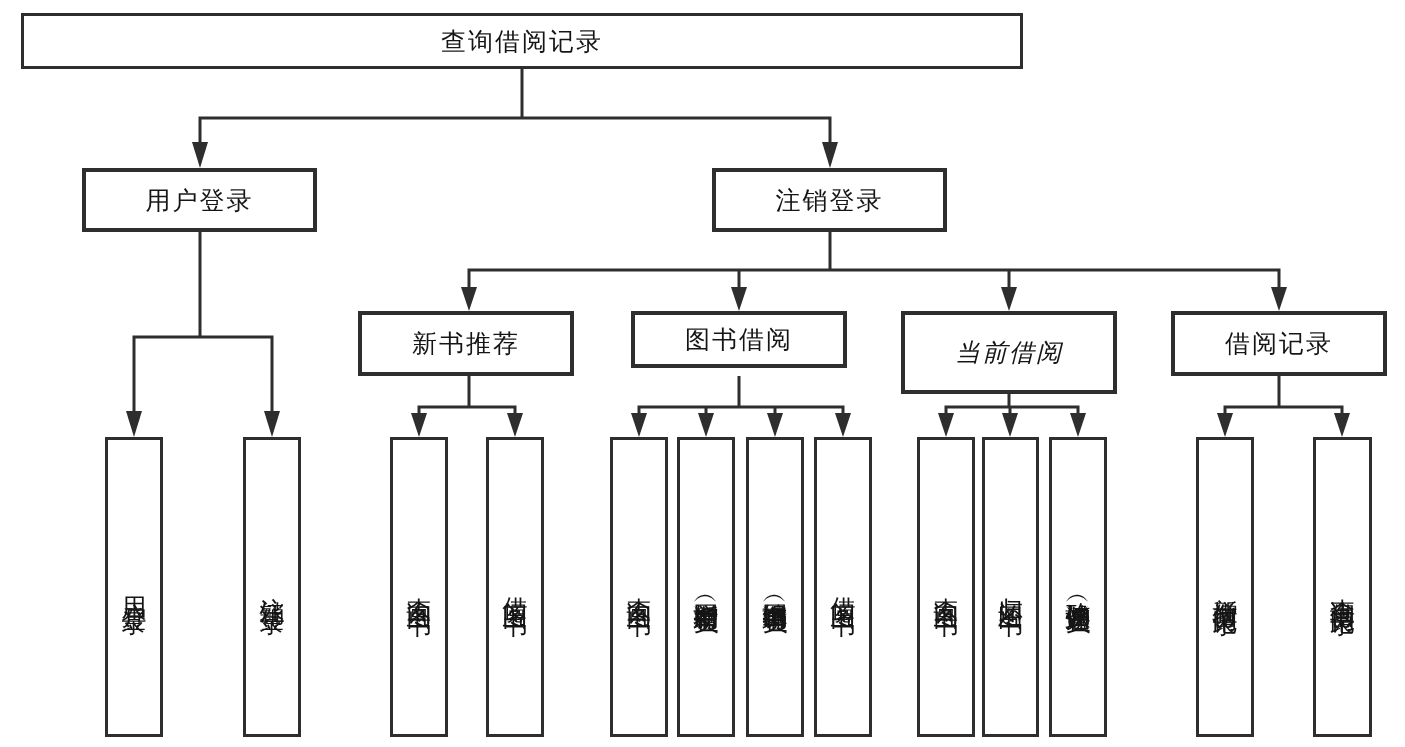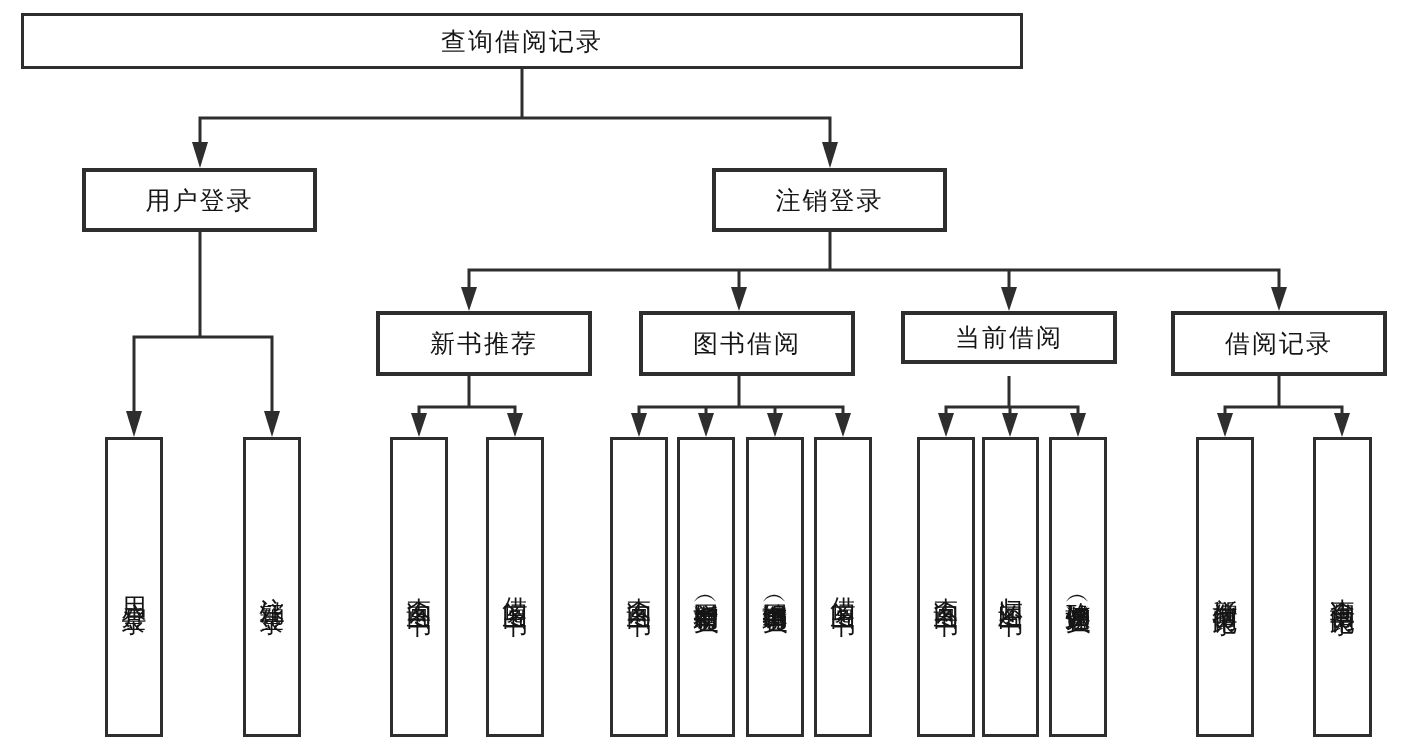--- a/index.html
+++ b/index.html
@@ -114,27 +114,27 @@
     <span class="htext">查询借阅记录</span>
   </div>
 
   <div class="box lvl2" style="left:82px; top:168px; width:235px; height:64px;">
     <span class="htext">用户登录</span>
   </div>
   <div class="box lvl2" style="left:712px; top:168px; width:235px; height:64px;">
     <span class="htext">注销登录</span>
   </div>
 
-  <div class="box lvl3" style="left:376px; top:311px; width:216px; height:65px;">
+  <div class="box lvl3" style="left:358px; top:311px; width:216px; height:65px;">
     <span class="htext">新书推荐</span>
   </div>
-  <div class="box lvl3" style="left:631px; top:311px; width:216px; height:65px;margin-left:8px;">
+  <div class="box lvl3" style="left:631px; top:311px; width:216px; height:57px;">
     <span class="htext">图书借阅</span>
   </div>
-  <div class="box lvl3" style="left:901px; top:311px; width:216px; height:53px;">
+  <div class="box lvl3" style="left:901px; top:311px; width:216px; height:83px;font-style:italic;">
     <span class="htext">当前借阅</span>
   </div>
   <div class="box lvl3" style="left:1171px; top:311px; width:216px; height:65px;">
     <span class="htext">借阅记录</span>
   </div>
 
   <div class="box leaf" style="left:105px; top:437px; width:58px; height:300px;">
     <span class="vtext">用户登录</span>
   </div>
   <div class="box leaf" style="left:243px; top:437px; width:58px; height:300px;">

